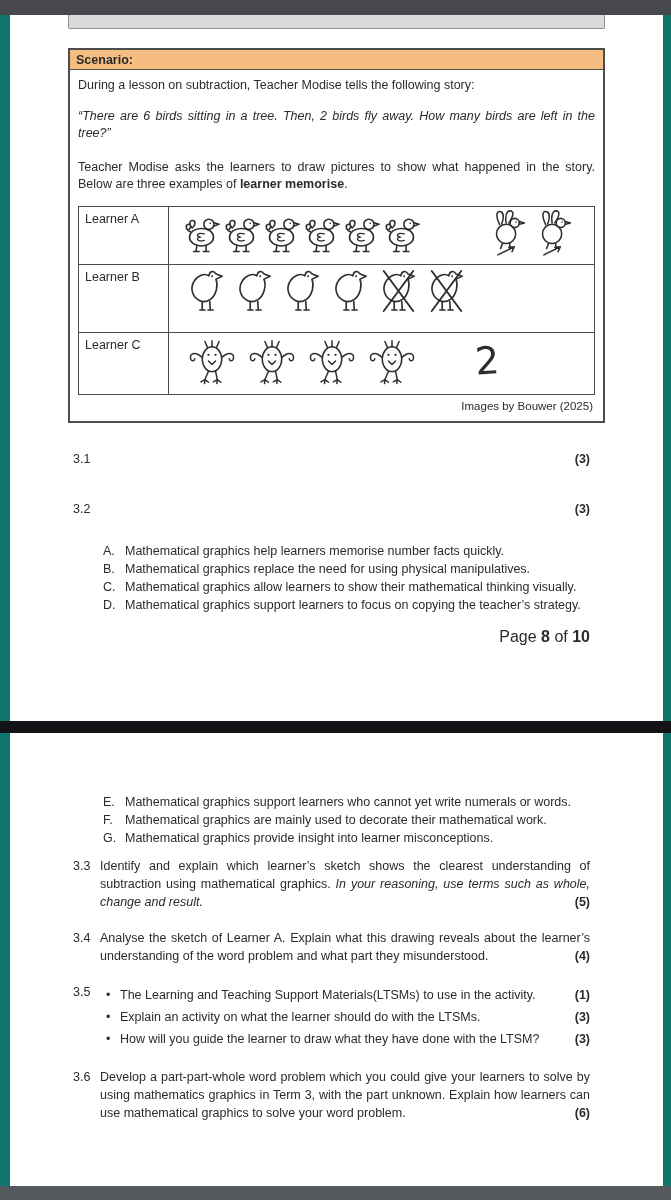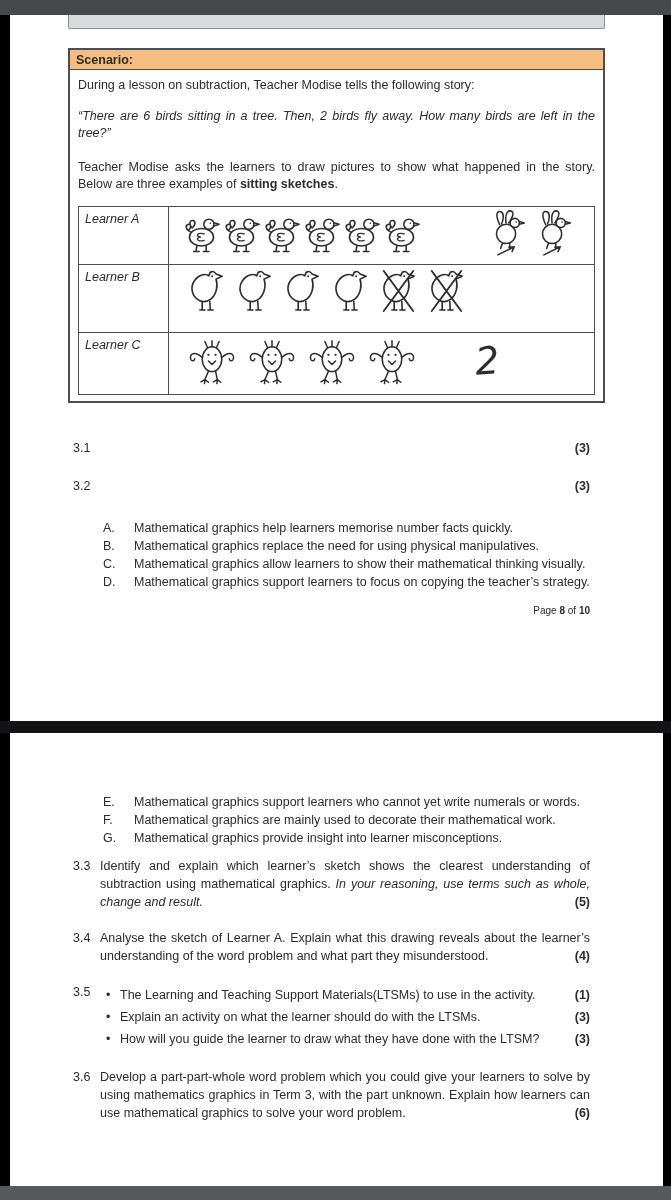--- a/index.html
+++ b/index.html
@@ -1,20 +1,20 @@
 <!DOCTYPE html>
 <html><head>
 <meta charset="utf-8">
 <style>
   * { box-sizing: border-box; margin: 0; padding: 0; }
   html,body { background:#1a1c20; }
   .screen {
     position: relative;
     width: 671px; height: 1200px;
-    background: #000000;
+    background: #0f766e;
     font-family: "Liberation Sans", sans-serif;
     color: #2b2b2b;
     overflow: hidden;
   }
   .band-top    { height: 15px; background: #46484c; }
   .page {
     margin-left: 10px;
     width: 653px;
     background: #ffffff;
     overflow: hidden;
@@ -45,61 +45,61 @@
     padding: 3px 6px 2px 6px;
   }
   .scenario-body { padding: 5px 8px 6px 8px; font-size: 12.5px; line-height: 17px; }
   .scenario-body p { text-align: justify; }
   .p-intro { margin-top: 2px; }
   .p-story { margin-top: 14px; font-style: italic; }
   .p-task  { margin-top: 17px; }
 
   
   table.sketch-table { border-collapse: collapse; width: 100%; margin-top: 13px; }
-  table.sketch-table td { border: 1px solid #4c4c4c; vertical-align: top; font-style: italic; }
+  table.sketch-table td { border: 1px solid #4c4c4c; vertical-align: top; }
   td.lbl { width: 90px; padding: 4px 4px 4px 6px; font-size: 12.5px; }
   td.sk-cell { padding: 2px 6px; vertical-align: middle; }
   .row-a { height: 58px; } .row-b { height: 68px; } .row-c { height: 62px; }
   .sk-row { display: flex; align-items: center; }
   .sk-row svg { flex: 0 0 auto; }
   .fly-group { margin-left: auto; margin-right: 14px; display: flex; gap: 4px; align-items: center; }
   .numeral {
     font-family: "DejaVu Sans", sans-serif;
     font-size: 38px; line-height: 38px; color: #2e2e2e;
     margin-left: 46px; transform: rotate(-4deg);
   }
   .credit { text-align: right; font-size: 11.5px; margin-top: 3px; padding-right: 2px; }
 
   
   .question { display: flex; margin: 0 73px 0 63px; }
-  .q31 { margin-top: 36px; justify-content: center; }
-  .q32 { margin-top: 20px; }
+  .q31 { margin-top: 27px; justify-content: center; }
+  .q32 { margin-top: 32px; }
   .qgap { margin-top: 18px; }
   .qnum { width: 27px; flex: 0 0 27px; font-size: 12.5px; line-height: 18px; }
   .qtext { flex: 1; font-size: 12.5px; line-height: 18px; text-align: justify; position: relative; }
   .marks { position: absolute; right: 0; bottom: 0; font-weight: bold; background:#fff; padding-left:6px; }
   .italic { font-style: italic; }
 
   
   .options { margin: 24px 73px 0 93px; }
   .options.p2 { margin-top: 60px; }
   .option { display: flex; font-size: 12.5px; line-height: 18px; }
   .opt-letter { width: 22px; flex: 0 0 22px; }
-  .opt-text { flex: 1; text-align: justify; margin-left: 9px; }
+  .opt-text { flex: 1; text-align: justify; }
 
   
   .bullets { margin-top: 1px; }
   .bullet { display: flex; font-size: 12.5px; line-height: 22px; }
   .b-dot { width: 20px; flex: 0 0 20px; text-align: left; padding-left: 6px; }
   .b-text { flex: 1; }
   .b-marks { font-weight: bold; margin-left: 4px; }
   .b-row { display: flex; flex: 1; justify-content: flex-end; }
 
   .page-footer {
-    margin: 14px 73px 0 16px; text-align: right; font-size: 10px;
+    margin: 14px 73px 0 16px; text-align: right; font-size: 16px;
   }
   .page-footer b { font-weight: bold; }
 
   .sk-ink { stroke: #2e2e2e; stroke-width: 1.7; fill: none; stroke-linecap: round; stroke-linejoin: round; }
 </style>
 </head>
 <body>
 
 <svg width="0" height="0" style="position:absolute" aria-hidden="true">
   <defs>
@@ -148,21 +148,21 @@
   <div class="band-top"></div>
 
   <div class="page page1">
     <div class="gray-bar"></div>
 
     <div class="scenario-box">
       <div class="scenario-header">Scenario:</div>
       <div class="scenario-body">
         <p class="p-intro">During a lesson on subtraction, Teacher Modise tells the following story:</p>
         <p class="p-story">“There are 6 birds sitting in a tree. Then, 2 birds fly away. How many birds are left in the tree?”</p>
-        <p class="p-task"><span>Teacher Modise asks the learners to draw pictures to show what happened in the story. Below are three examples of </span><b>sitting sketches</b><span>.</span></p>
+        <p class="p-task"><span>Teacher Modise asks the learners to draw pictures to show what happened in the story. Below are three examples of </span><b>learner memorise</b><span>.</span></p>
 
         <table class="sketch-table">
           <tbody>
               <tr class="row-a">
             <td class="lbl">Learner A</td>
             <td class="sk-cell">
               <div class="sk-row" style="padding-left:8px; gap:3px;">
                 <svg viewBox="0 0 40 44" width="37" height="41">
                       <use href="#bird-sit"></use>
                     </svg>
@@ -234,20 +234,21 @@
                     </svg>
                 <svg viewBox="0 0 52 58" width="46" height="52">
                       <use href="#chick"></use>
                     </svg>
                 <span class="numeral">2</span>
               </div>
             </td>
           </tr>
         </tbody>
           </table>
+        <div class="credit">Images by Bouwer (2025)</div>
       </div>
     </div>
 
     <div class="question q31">
       <div class="qnum">3.1</div>
       <div class="qtext"><span class="marks">(3)</span></div>
     </div>
 
     <div class="question q32">
       <div class="qnum">3.2</div>

